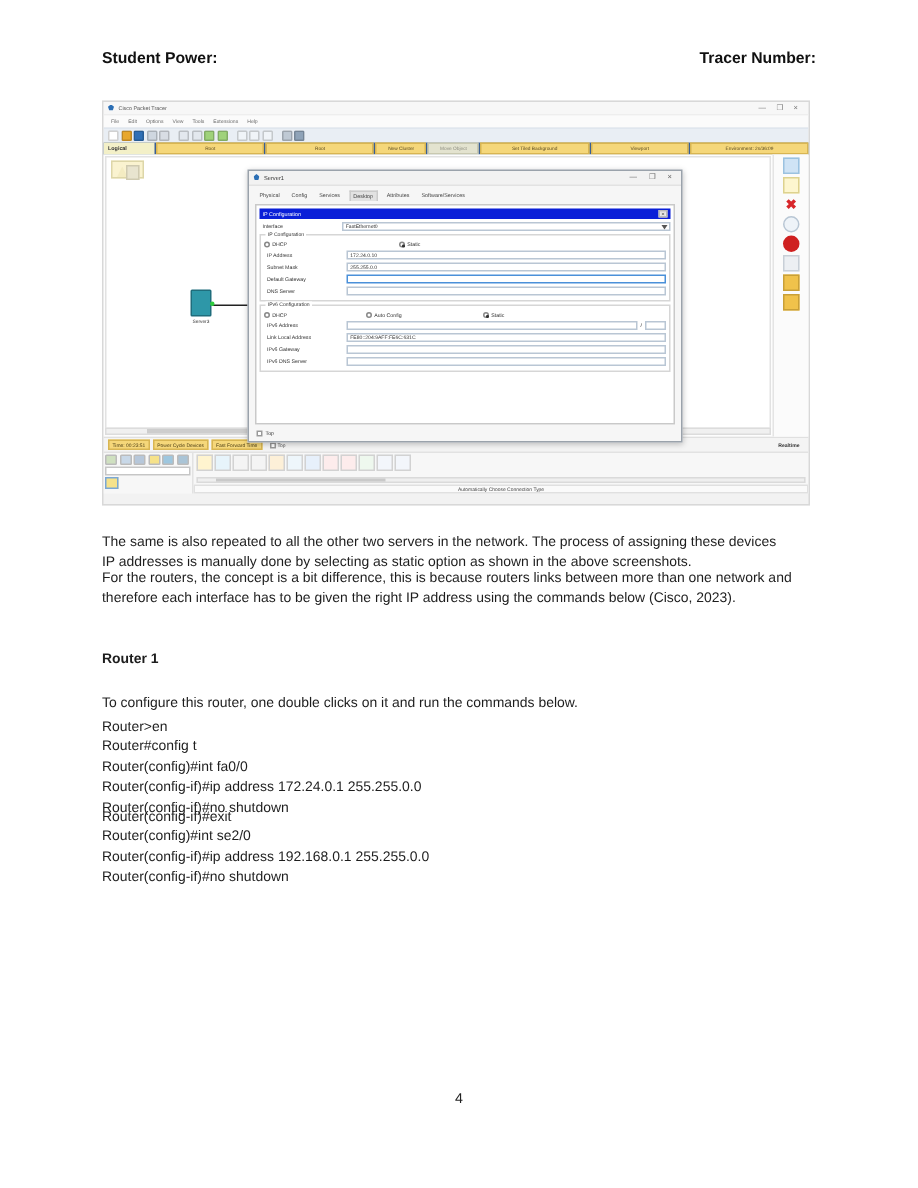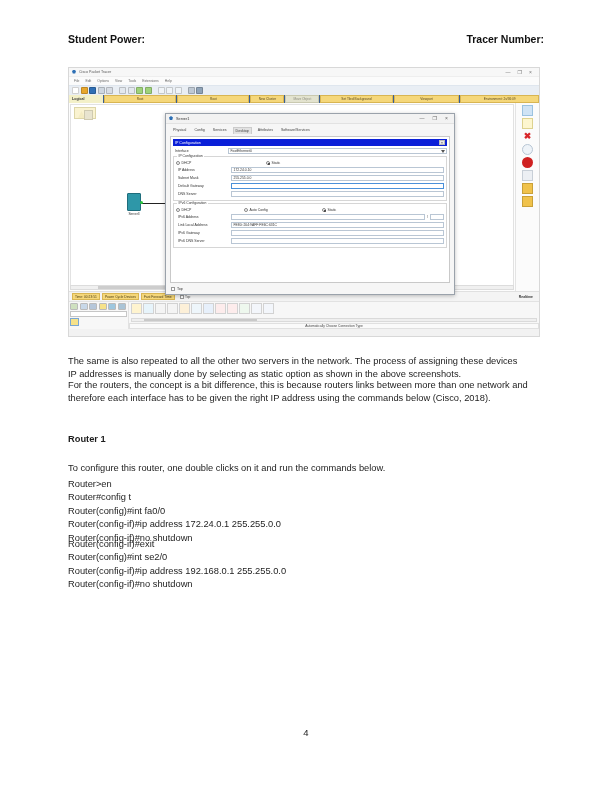--- a/index.html
+++ b/index.html
@@ -422,21 +422,21 @@
 
     <div class="srv-foot">
       <span class="bx"></span>
       <span>Top</span>
     </div>
   </div>
 
 </div>
 
 <div class="para" style="top:355px;">The same is also repeated to all the other two servers in the network. The process of assigning these devices IP addresses is manually done by selecting as static option as shown in the above screenshots.</div>
-<div class="para" style="top:379px;">For the routers, the concept is a bit difference, this is because routers links between more than one network and therefore each interface has to be given the right IP address using the commands below (Cisco, 2018).</div>
+<div class="para" style="top:379px;">For the routers, the concept is a bit difference, this is because routers links between more than one network and therefore each interface has to be given the right IP address using the commands below (Cisco, 2023).</div>
 
 <div class="para bold-h" style="top:433px;">Router 1</div>
 <div class="para" style="top:462px;">To configure this router, one double clicks on it and run the commands below.</div>
 
 <div class="mono-block" style="top:478px;">Router&gt;en
 Router#config t
 Router(config)#int fa0/0
 Router(config-if)#ip address 172.24.0.1 255.255.0.0
 Router(config-if)#no shutdown</div>
 <div class="mono-block" style="top:538px;">Router(config-if)#exit

